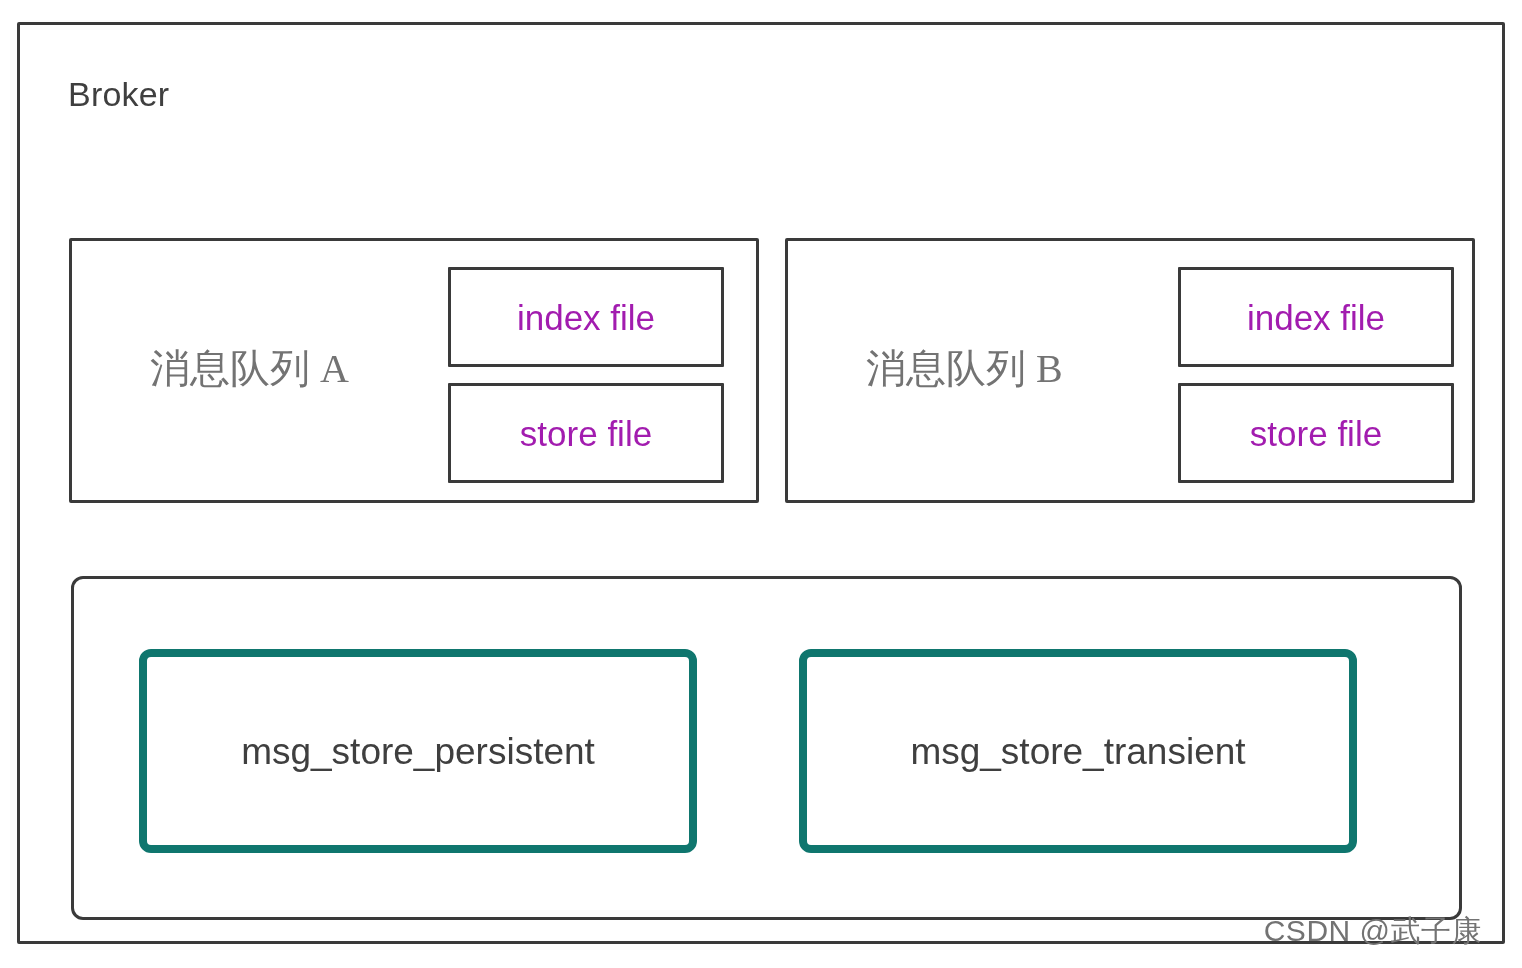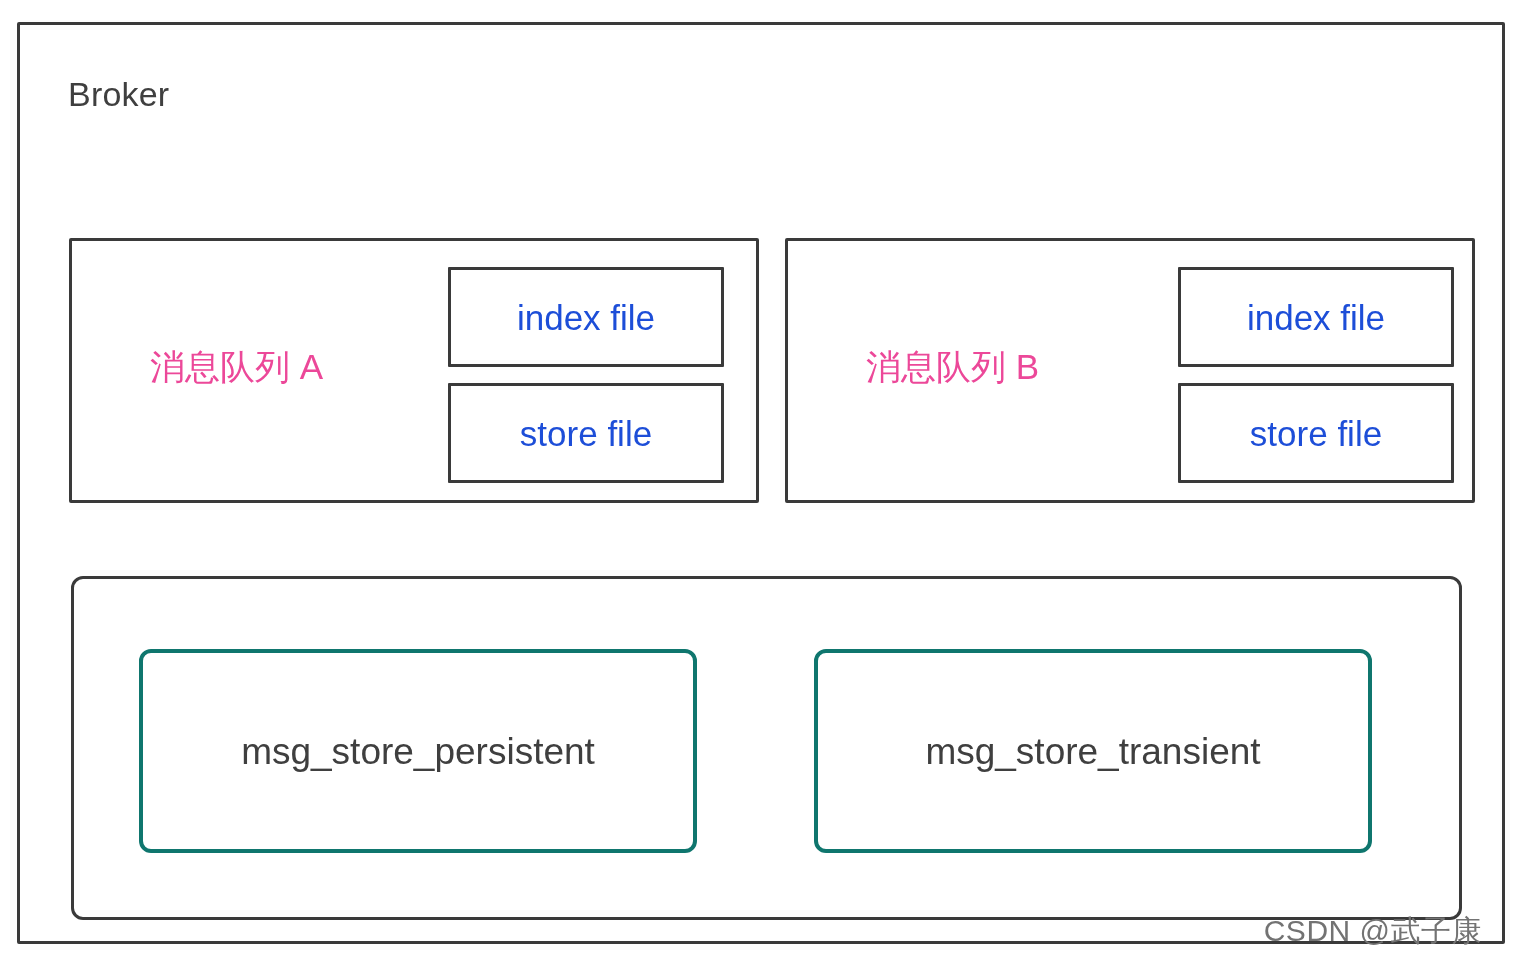--- a/index.html
+++ b/index.html
@@ -53,42 +53,43 @@
     box-sizing: border-box;
     border: 3px solid #3a3a3a;
     border-radius: 2px;
     background: #ffffff;
   }
   .queue-a { left: 49px;  top: 213px; width: 690px; height: 265px; }
   .queue-b { left: 765px; top: 213px; width: 690px; height: 265px; }
 
   .queue-label {
     position: absolute;
-    font-size: 35px;
-    color: #ec4899;
+    font-size: 40px;
+    color: #737373;
     white-space: nowrap;
     line-height: 1;
+    font-family: Liberation Serif, serif;
   }
   .queue-a .queue-label { left: 78px; top: 108px; }
   .queue-b .queue-label { left: 78px; top: 108px; }
 
   
   .file-box {
     position: absolute;
     box-sizing: border-box;
     border: 3px solid #3a3a3a;
     border-radius: 1px;
     background: #ffffff;
     display: flex;
     align-items: center;
     justify-content: center;
   }
   .file-box .file-label {
     font-size: 35px;
-    color: #1d4ed8;
+    color: #a21caf;
     white-space: nowrap;
     line-height: 1;
   }
   .queue-a .file-index { left: 376px; top: 26px;  width: 276px; height: 100px; }
   .queue-a .file-store { left: 376px; top: 142px; width: 276px; height: 100px; }
   .queue-b .file-index { left: 390px; top: 26px;  width: 276px; height: 100px; }
   .queue-b .file-store { left: 390px; top: 142px; width: 276px; height: 100px; }
 
   
   .store-container {
@@ -99,35 +100,35 @@
     height: 344px;
     box-sizing: border-box;
     border: 3px solid #3a3a3a;
     border-radius: 12px;
     background: #ffffff;
   }
 
   .store-box {
     position: absolute;
     box-sizing: border-box;
-    border: 4px solid #0f766e;
+    border: 8px solid #0f766e;
     border-radius: 12px;
     background: #ffffff;
     display: flex;
     align-items: center;
     justify-content: center;
   }
   .store-box .store-label {
     font-size: 37px;
     color: #3f3f3f;
     white-space: nowrap;
     line-height: 1;
   }
   .store-persistent { left: 65px;  top: 70px; width: 558px; height: 204px; }
-  .store-transient  { left: 740px; top: 70px; width: 558px; height: 204px; }
+  .store-transient  { left: 725px; top: 70px; width: 558px; height: 204px; }
 
   
   .watermark {
     position: absolute;
     right: 14px;
     bottom: 16px;
     font-size: 30px;
     color: #737373;
     white-space: nowrap;
     letter-spacing: 0.5px;

